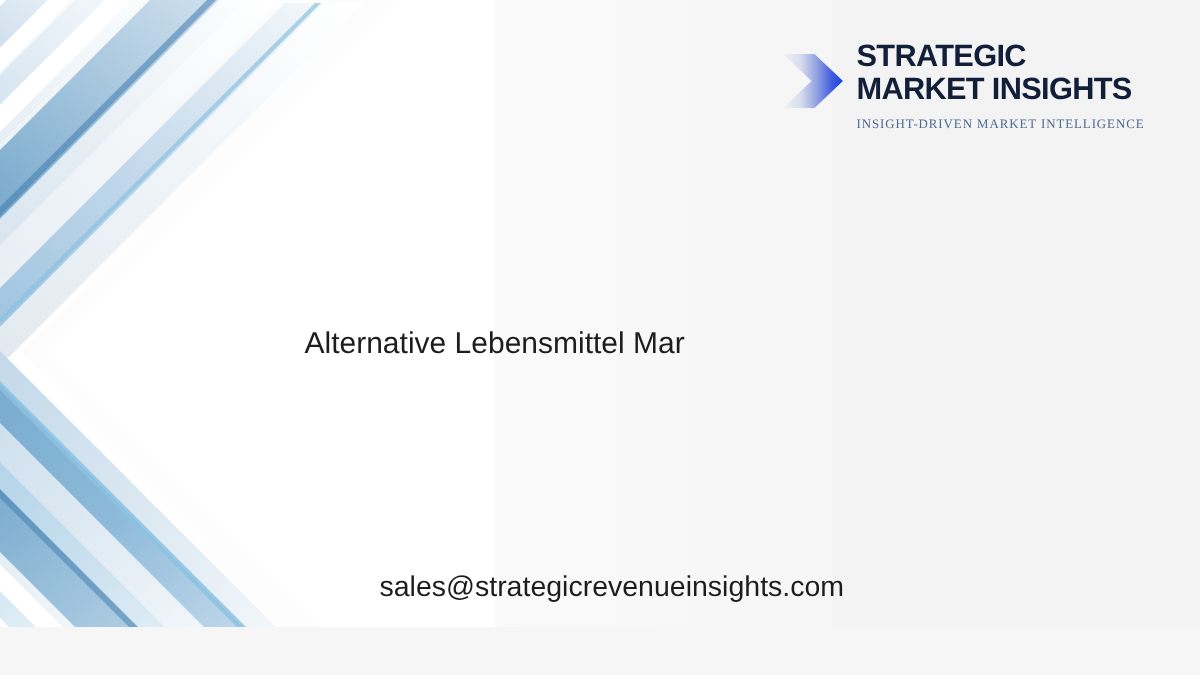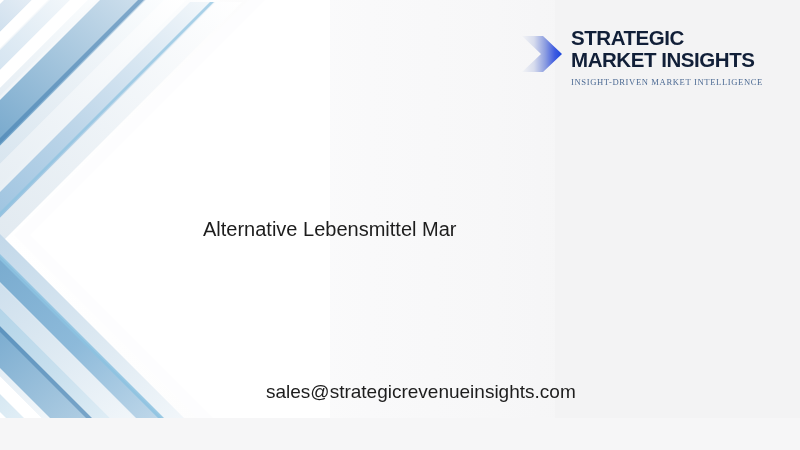--- a/index.html
+++ b/index.html
@@ -108,21 +108,21 @@
     font-size: 20px;
     line-height: 22px;
     color: #1d1d1d;
     white-space: nowrap;
   }
   .title-line.second { margin-top: 38px; }
 
   
   .contact {
     position: absolute;
-    left: 266px;
+    left: 253px;
     top: 381px;
     font-family: "Liberation Sans", sans-serif;
     font-size: 19px;
     line-height: 22px;
     color: #1d1d1d;
     white-space: nowrap;
   }
 </style>
 </head>
 <body>

